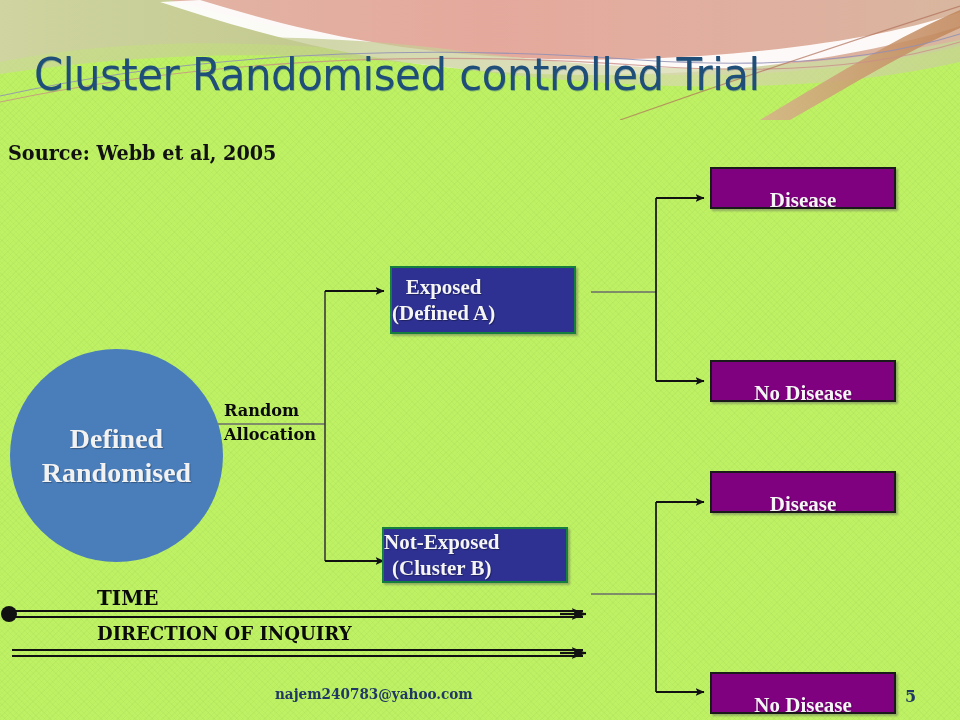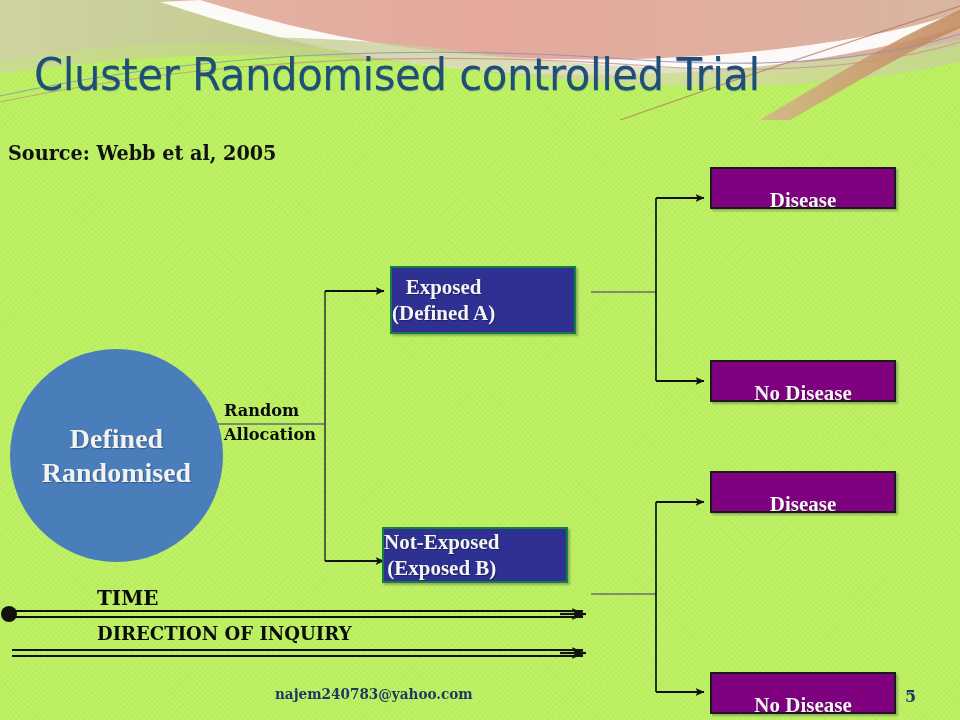--- a/index.html
+++ b/index.html
@@ -304,21 +304,21 @@
   <div class="group-box" id="box-exposed">
     <div class="box-label">
       <span>Exposed</span><br>
       <span>(Defined A)</span>
     </div>
   </div>
 
   <div class="group-box" id="box-notexposed">
     <div class="box-label">
       <span>Not-Exposed</span><br>
-      <span>(Exposed  B)</span>
+      <span>(Cluster  B)</span>
     </div>
   </div>
 
   <div class="outcome-box" id="box-disease-a">
     <span class="box-label">Disease</span>
   </div>
 
   <div class="outcome-box" id="box-nodisease-a">
     <span class="box-label">No Disease</span>
   </div>

